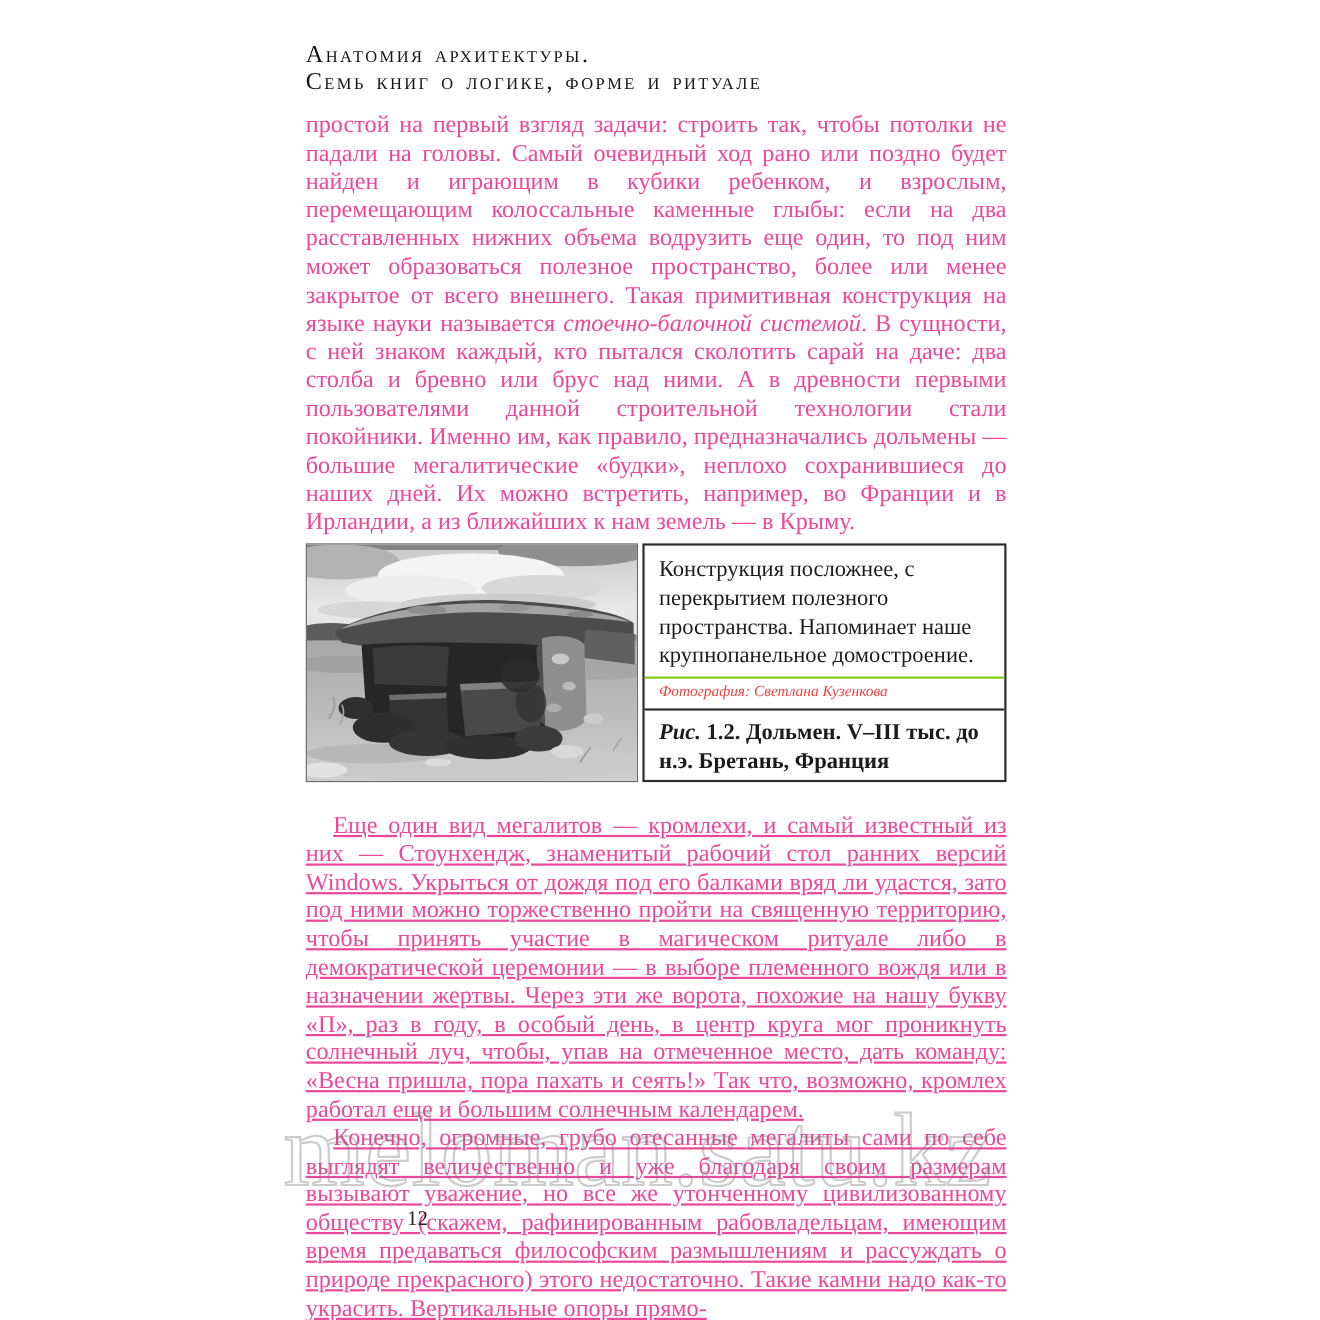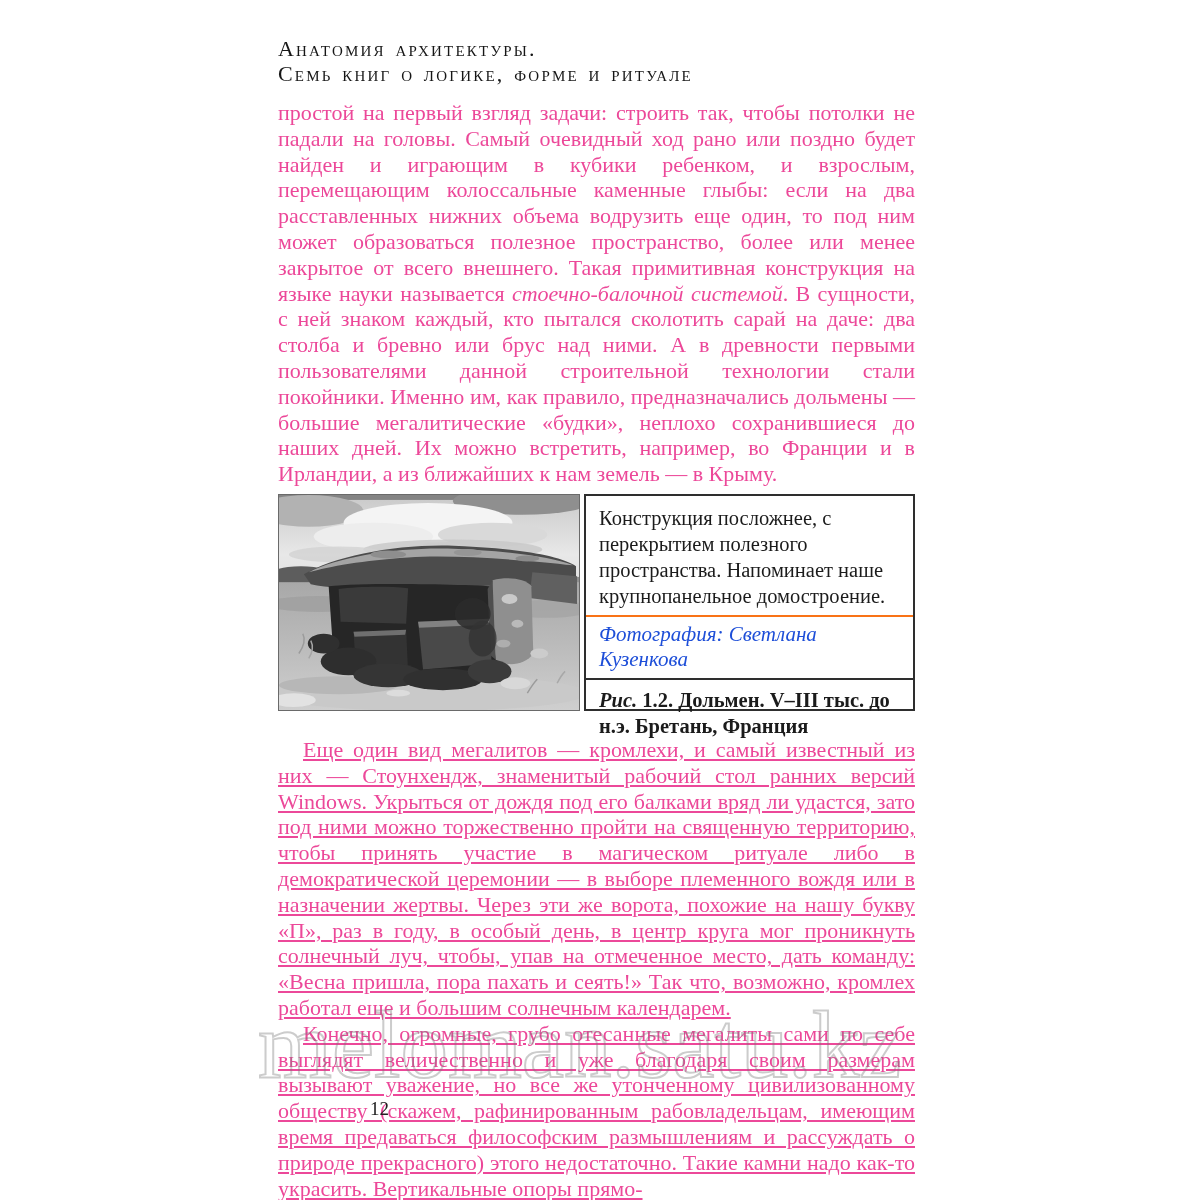--- a/index.html
+++ b/index.html
@@ -25,25 +25,25 @@
     width:302px;height:217px;flex:0 0 302px;border:1px solid #6a6a6a;box-sizing:border-box;
     background:#dcdcdc;overflow:hidden;
   }
   .photo svg{display:block;width:100%;height:100%;}
   .caption-box{
     flex:1 1 auto;margin-left:4px;border:2px solid #2e2e2e;box-sizing:border-box;
     display:flex;flex-direction:column;background:#fff;
   }
   .caption-desc{
     flex:1 1 auto;padding:9px 12px 6px 13px;
-    font-size:20.5px;line-height:26px;border-bottom:2px solid #f97316;
+    font-size:20.5px;line-height:26px;border-bottom:2px solid #84cc16;
   }
   .caption-credit{
     flex:0 0 auto;padding:5px 12px 6px 13px;
-    font-size:21px;font-style:italic;border-bottom:2px solid #2e2e2e;color:#1d4ed8;
+    font-size:14px;font-style:italic;border-bottom:2px solid #2e2e2e;color:#ef4444;
   }
   .caption-label{
     flex:0 0 auto;padding:7px 12px 8px 13px;
     font-size:20.5px;line-height:26px;font-weight:bold;
   }
   .watermark{
     position:absolute;left:258px;top:996px;width:690px;white-space:nowrap;
     font-size:95px;line-height:1.05;letter-spacing:0px;
     color:transparent;-webkit-text-stroke:2px rgba(120,120,120,0.38);
     pointer-events:none;user-select:none;

